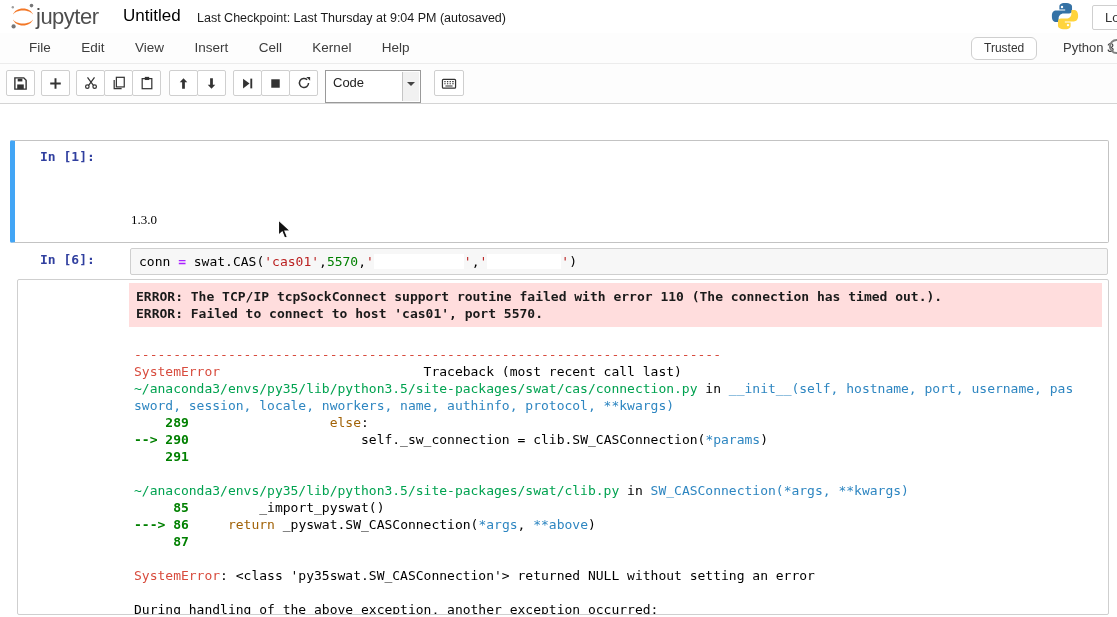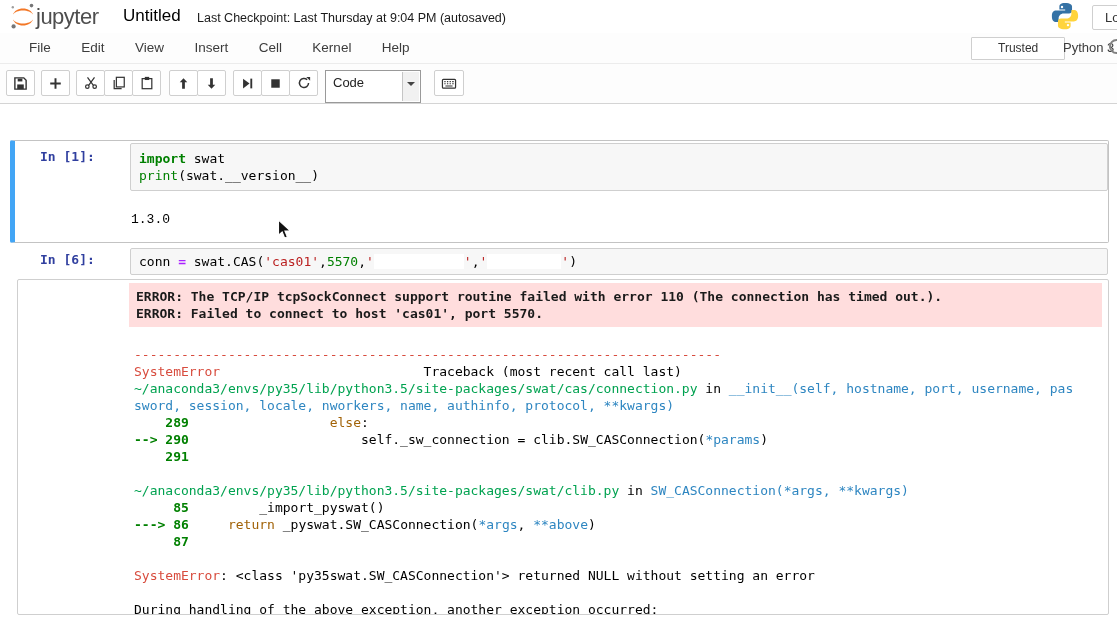--- a/index.html
+++ b/index.html
@@ -14,22 +14,22 @@
   .nb-title{position:absolute;left:123px;top:6px;font-size:17px;color:#000;cursor:pointer}
   .checkpoint{position:absolute;left:197px;top:11px;font-size:12.5px;color:#1a1a1a}
   .pylogo{position:absolute;left:1050px;top:1px}
   .logout{position:absolute;left:1092px;top:5px;height:25px;padding:3px 12px;font-size:13px;color:#333;
           background:#fff;border:1px solid #cfcfcf;border-radius:2px;cursor:pointer;font-family:inherit}
 
   
   .menubar{position:absolute;left:0;top:33px;width:100%;height:31px;background:#fdfdfd;border-bottom:1px solid #ececec}
   .menu-item{display:inline-block;padding:7px 13px;font-size:13.5px;color:#3c3c3c;cursor:pointer}
   .menubar-inner{padding-left:16px}
-  .trusted{position:absolute;left:971px;top:4px;height:23px;padding:3px 26px;font-size:12px;color:#333;
-           background:#fff;border:1px solid #cfcfcf;border-radius:1px;cursor:pointer}
+  .trusted{position:absolute;left:971px;top:4px;height:23px;padding:3px 12px;font-size:12px;color:#333;
+           background:#fff;border:1px solid #cfcfcf;border-radius:6px;cursor:pointer}
   .kernel-name{position:absolute;left:1063px;top:7px;font-size:13px;color:#3c3c3c}
   .kernel-circle{position:absolute;left:1109px;top:6px;width:15px;height:15px;border:2px solid #828282;border-radius:50%}
 
   
   .toolbar{position:absolute;left:0;top:64px;width:100%;height:40px;background:#fdfdfd;border-bottom:1px solid #d4d4d4}
   .tbtn{position:absolute;top:6px;width:29px;height:26px;background:#fff;border:1px solid #cfcfcf;border-radius:2px;
         display:flex;align-items:center;justify-content:center;cursor:pointer}
   .p1{left:6px}.p2{left:41px}.p3{left:76px}.p4{left:104px}.p5{left:132px}
   .p6{left:169px}.p7{left:197px}.p8{left:233px}.p9{left:261px}.p10{left:289px}
   .cellselect{position:absolute;left:325px;top:6px;width:96px;height:33px;background:#fff;border:1px solid #999;
@@ -43,21 +43,21 @@
   .cell1-frame{position:absolute;left:10px;top:36px;width:1099px;height:103px;
                border:1px solid #c3c3c3;border-left:5px solid #42a5f5;border-radius:2px}
   .prompt{position:absolute;width:77px;text-align:left;font-family:"DejaVu Sans Mono",monospace;
           font-size:13px;font-weight:bold;color:#303f9f}
   .pr1{left:40px;top:45px}
   .pr2{left:40px;top:148px}
   .codebox{position:absolute;left:130px;width:978px;background:#f7f7f7;border:1px solid #cfcfcf;border-radius:2px}
   .cb1{top:39px;padding:6px 8px}
   .cb2{top:144px;padding:4px 8px}
   .code .cline,.traceback .cline{font-family:"DejaVu Sans Mono",monospace;font-size:13px;line-height:17px;white-space:pre}
-  .out1{position:absolute;left:131px;top:108px;font-family:Liberation Mono, monospace;font-size:13px}
+  .out1{position:absolute;left:131px;top:108px;font-family:Liberation Serif, serif;font-size:13px}
 
   .outscroll{position:absolute;left:17px;top:175px;width:1092px;height:336px;background:#fff;
              border:1px solid #cfcfcf;border-radius:2px;overflow:hidden;cursor:pointer}
   .stderrbox{margin:3px 6px 14px 111px;background:#ffdddd;padding:5px 7px}
   .errline{font-family:"DejaVu Sans Mono",monospace;font-size:13px;line-height:17px;white-space:pre;font-weight:bold;color:#1a1a1a}
   .traceback{margin:19px 6px 0 116px}
 
   
   .k{color:#008000;font-weight:bold}
   .b{color:#008000}
@@ -190,26 +190,20 @@
         <path d="M3 6h1.4M5.8 6h1.4M8.6 6h1.4M11.4 6h1.6M3 8.2h1.4M5.8 8.2h1.4M8.6 8.2h1.4M11.4 8.2h1.6M4.2 10.7h7.6" stroke="#333" stroke-width="1.2"></path>
       </svg>
     </div>
   </div>
 
   <div class="nb">
 
     <div class="cell1-frame"></div>
 
     <div class="prompt pr1">In [1]:</div>
-    <div class="codebox cb1">
-      <div class="code">
-          <div class="cline"><span class="k">import</span><span> swat</span></div>
-          <div class="cline"><span class="b">print</span><span>(swat.__version__)</span></div>
-        </div>
-    </div>
     <div class="out1">1.3.0</div>
 
     <div class="prompt pr2">In [6]:</div>
     <div class="codebox cb2">
       <div class="code">
           <div class="cline"><span>conn </span><span class="o">=</span><span> swat.CAS(</span><span class="s">'cas01'</span><span>,</span><span class="n">5570</span><span>,</span><span class="s">'</span><span class="redact redact-a"></span><span class="s">'</span><span>,</span><span class="s">'</span><span class="redact redact-b"></span><span class="s">'</span><span>)</span></div>
         </div>
     </div>
 
     <div class="outscroll">

